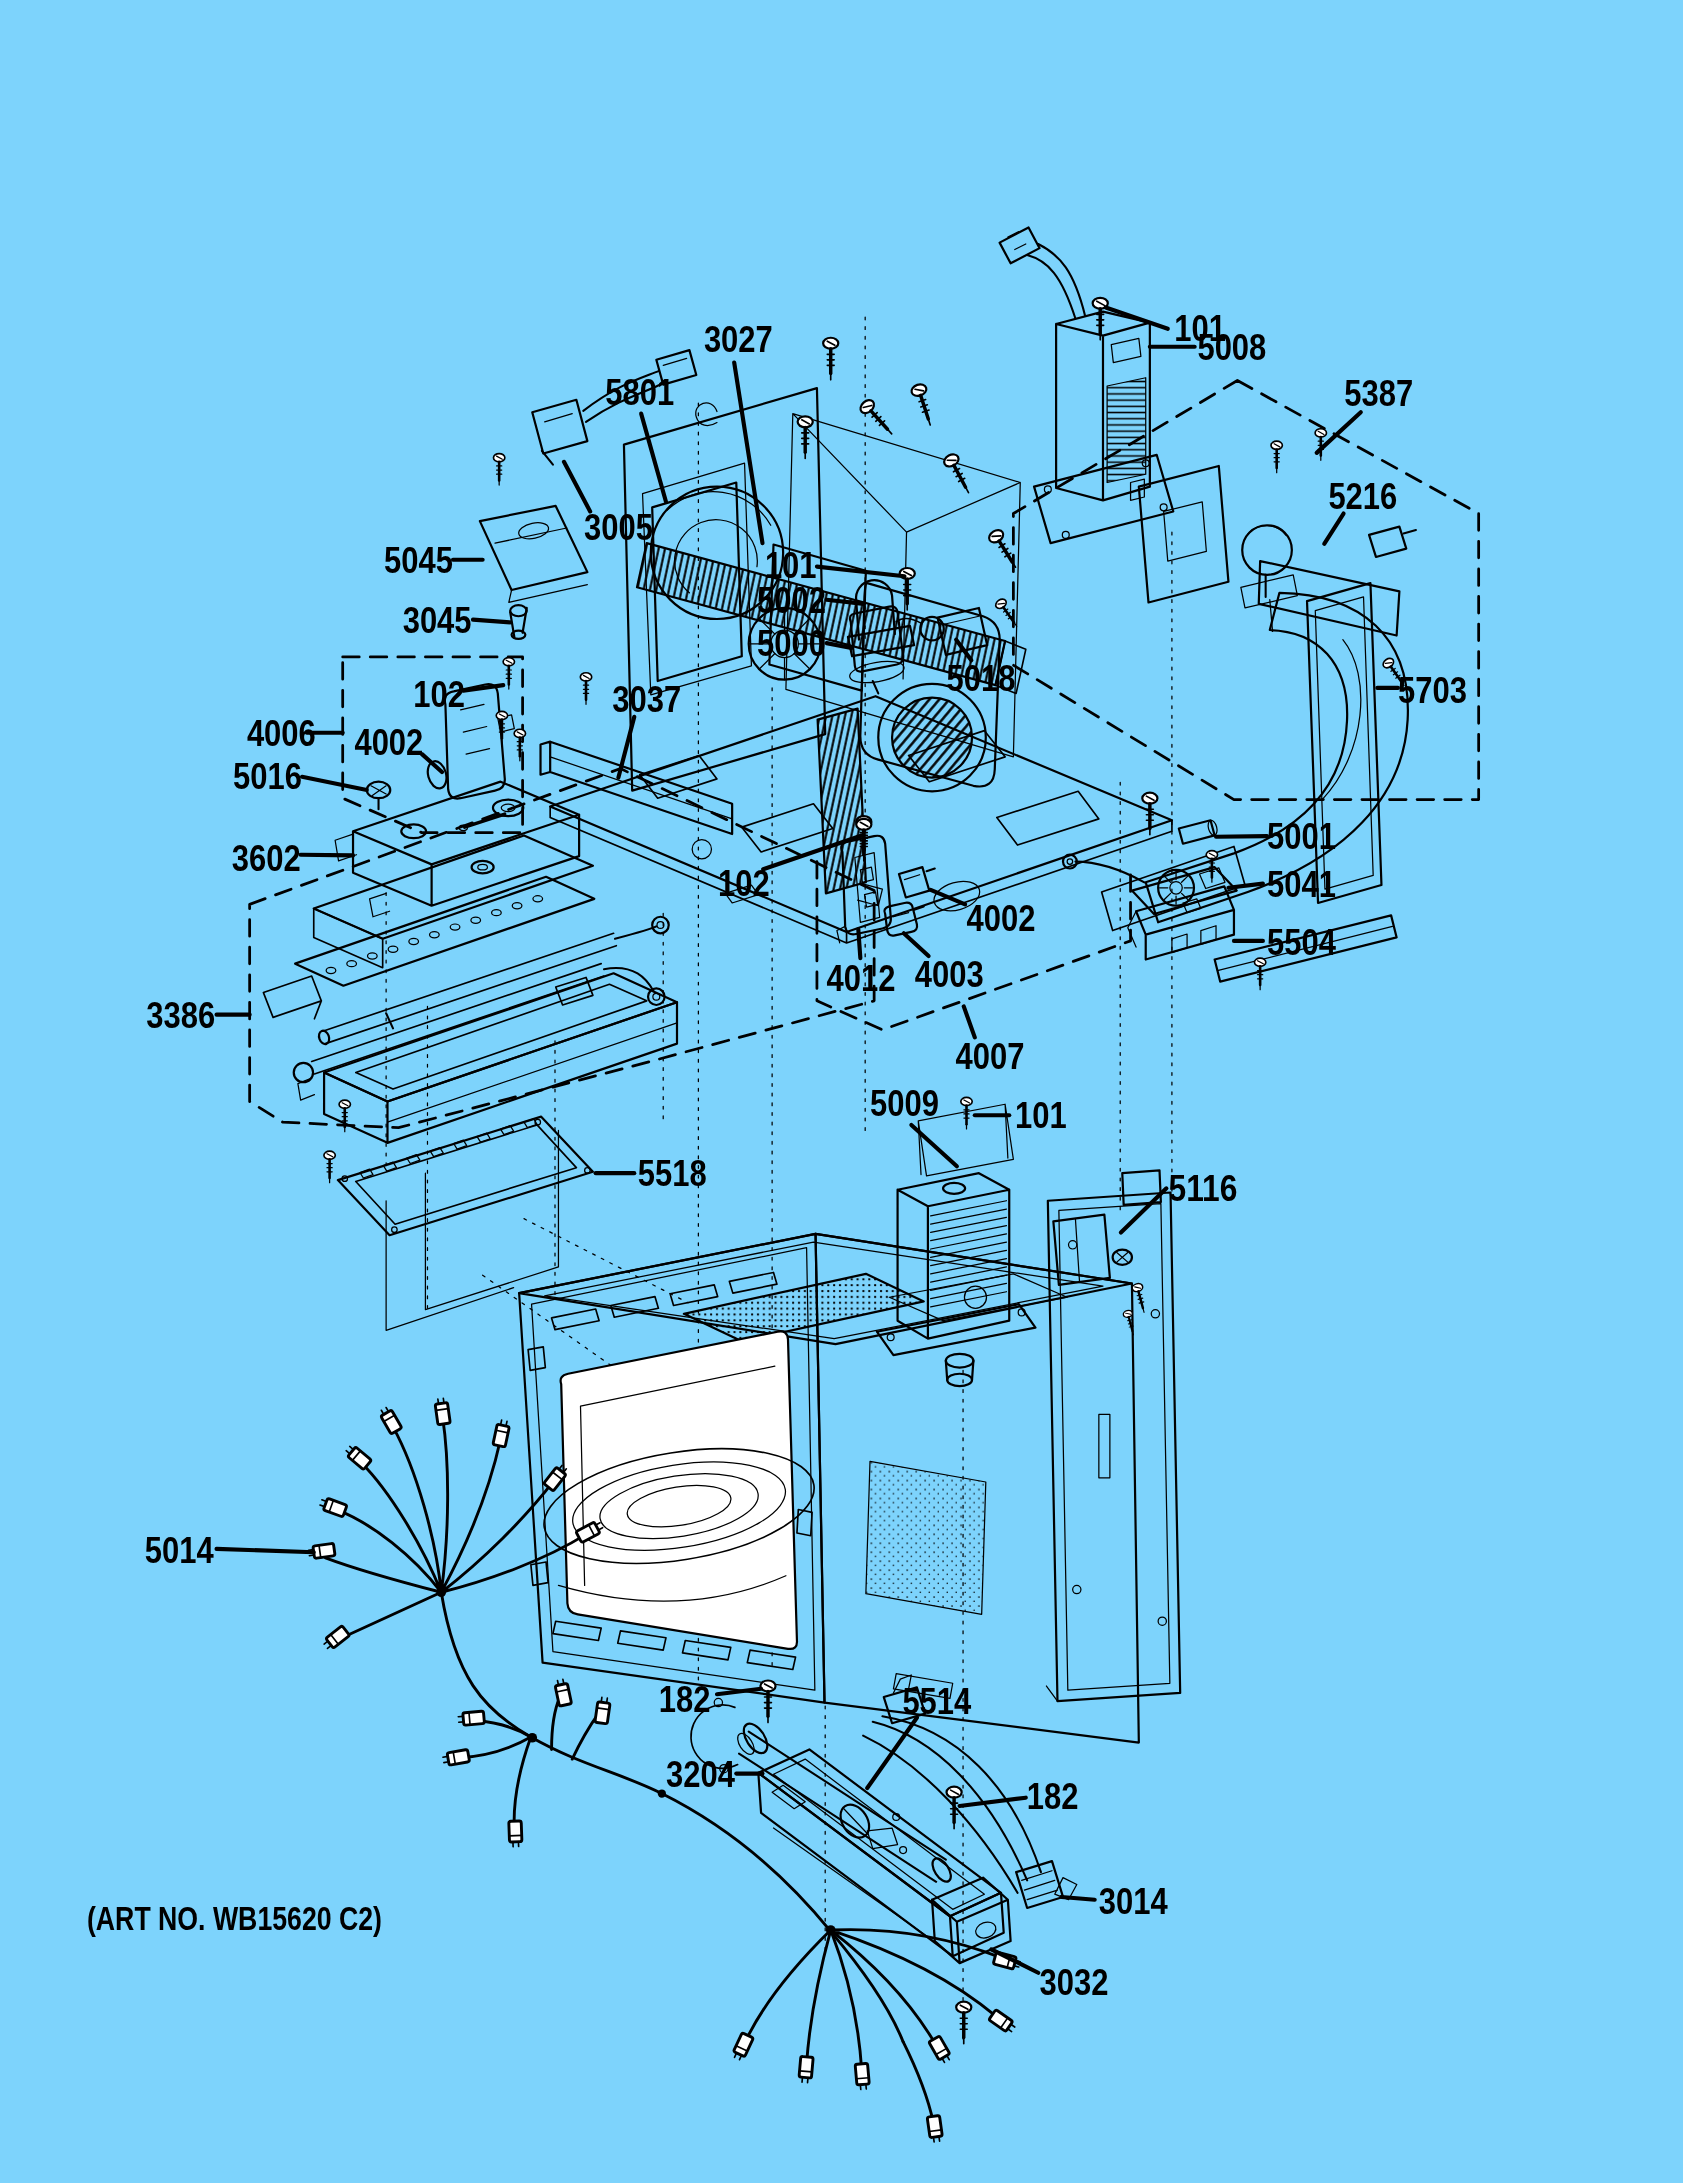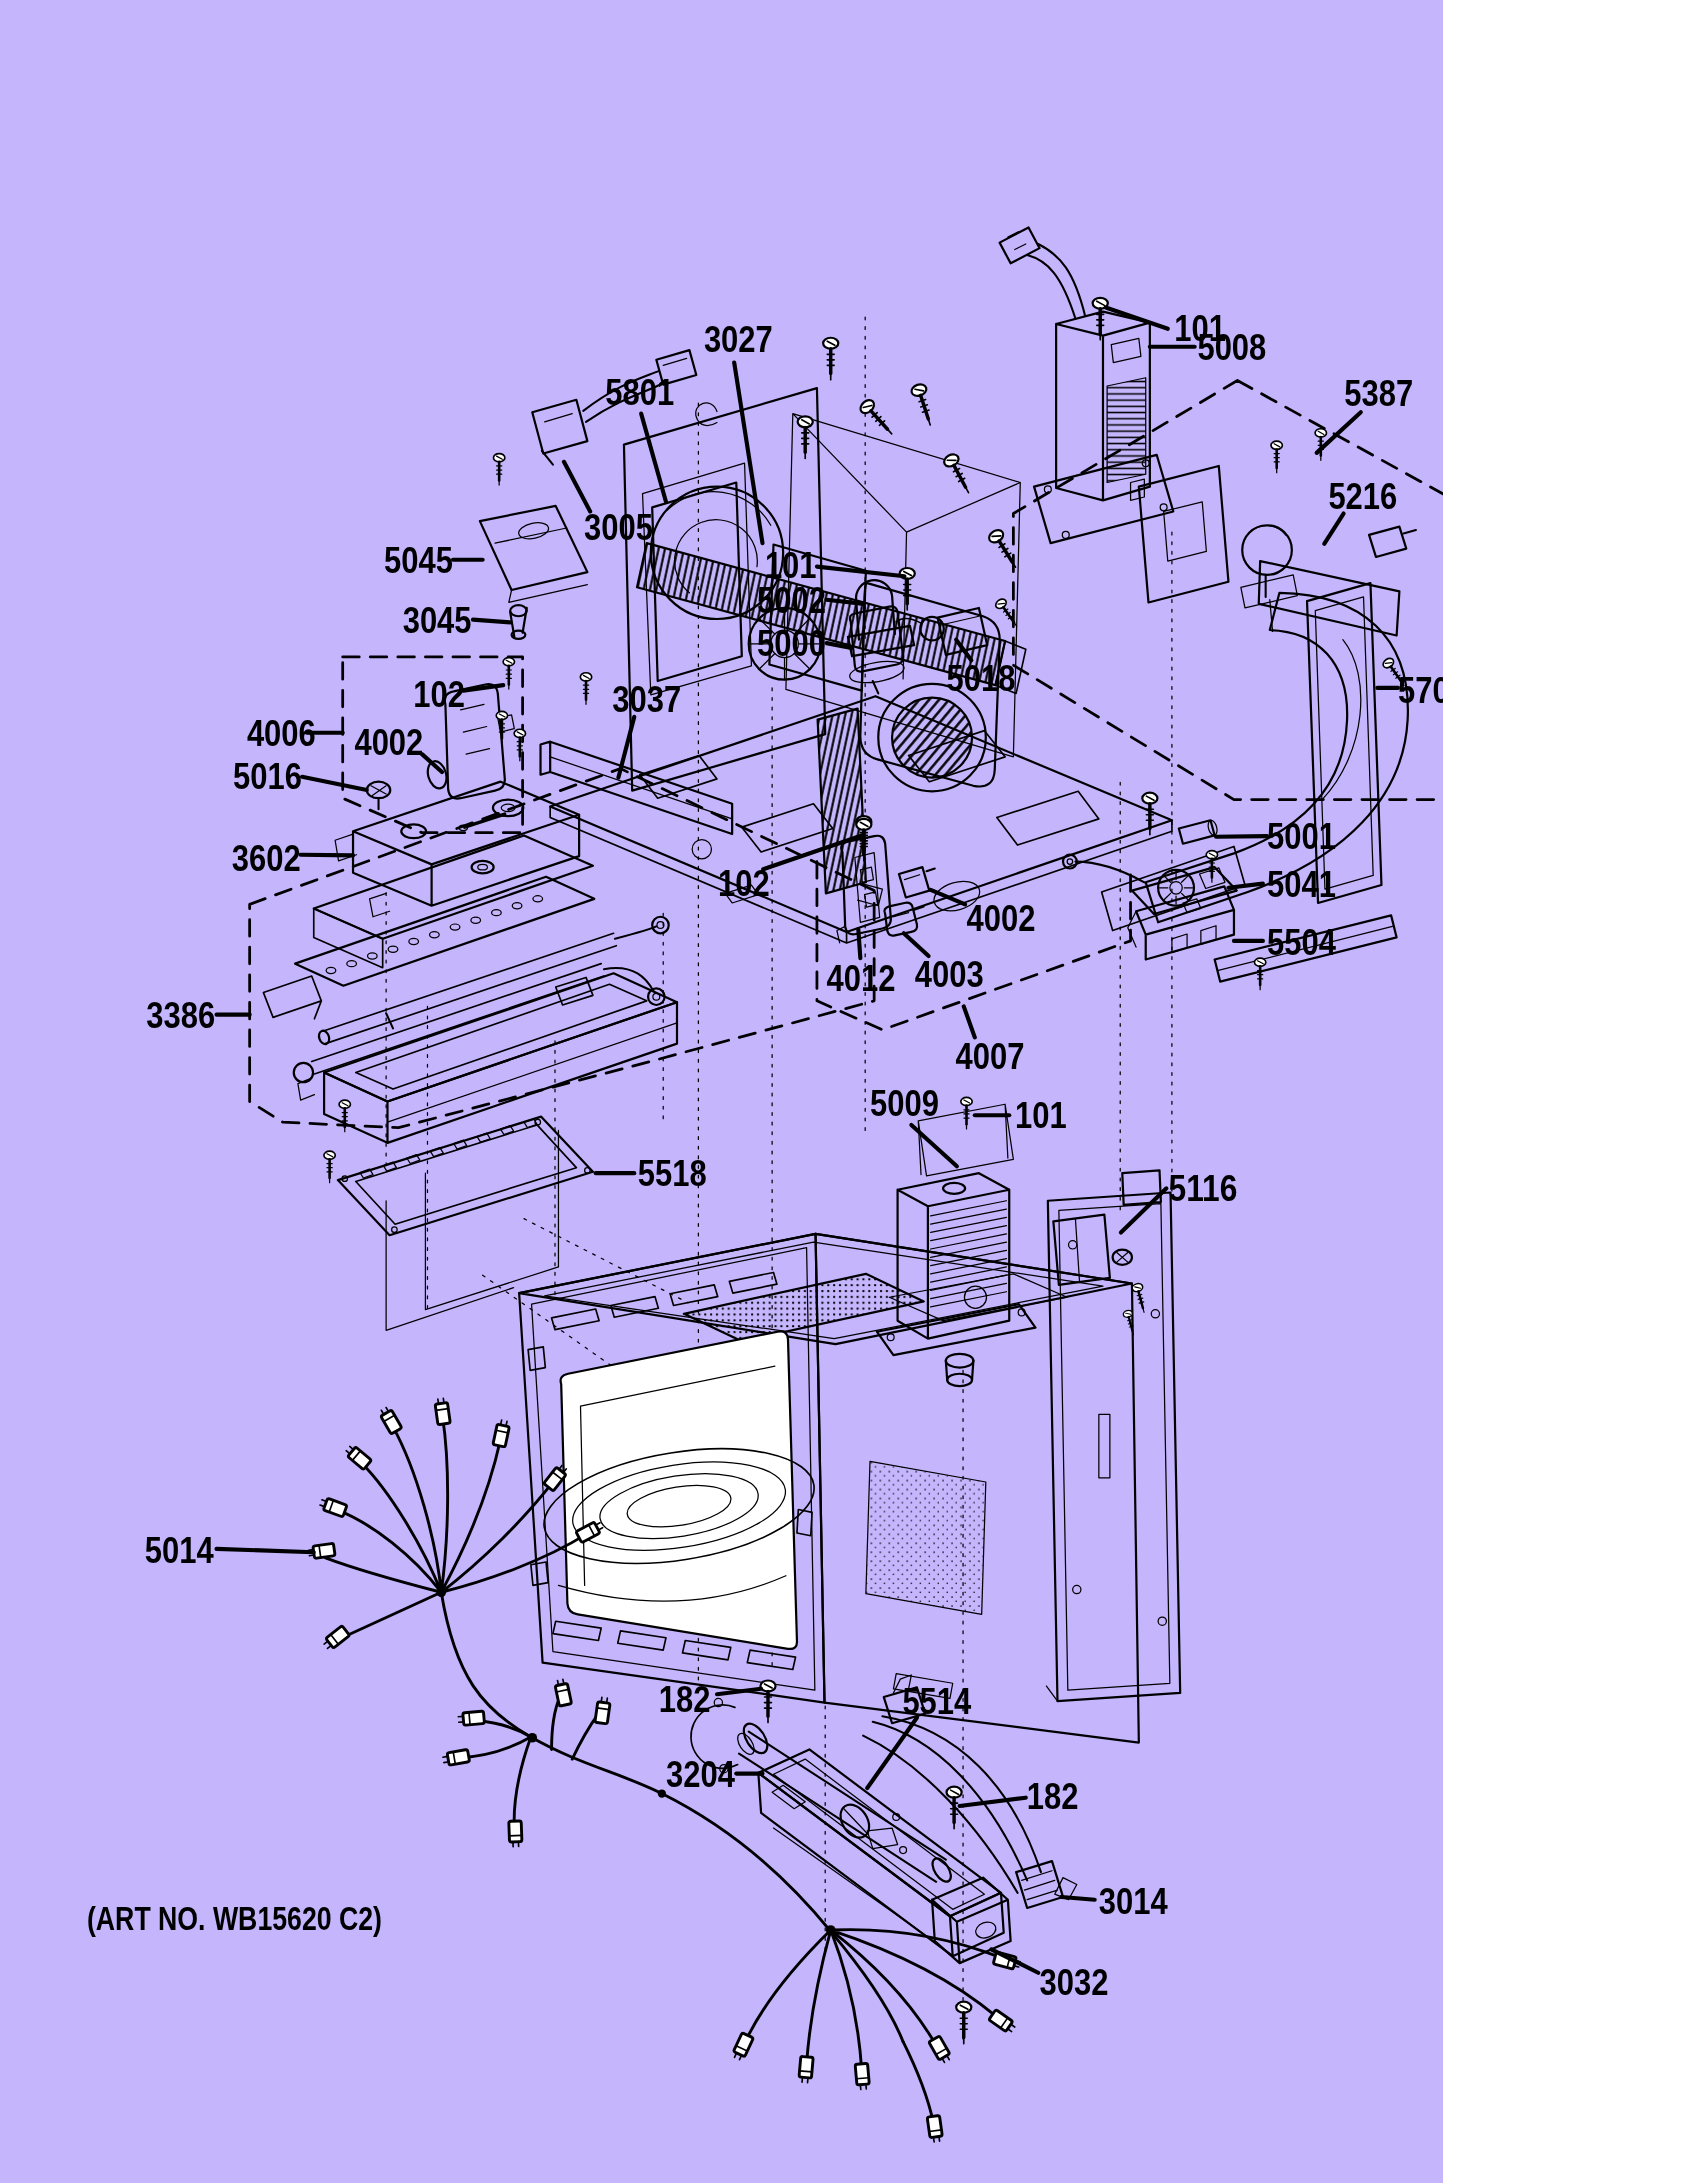--- a/index.html
+++ b/index.html
@@ -1,16 +1,16 @@
 <!DOCTYPE html>
 <html style="font-size:11px"><head>
 <meta charset="utf-8">
 <style>
   html,body{margin:0;padding:0;background:#fff;}
-  .page{width:1443px;height:2183px;background:#c4b5fd;position:relative;overflow:hidden;text-decoration:underline;}
+  .page{width:1683px;height:2183px;background:#7dd3fc;position:relative;overflow:hidden;text-decoration:underline;}
   svg{display:block;}
   #art{stroke:#000;fill:none;stroke-width:3.2;stroke-linecap:round;stroke-linejoin:round;}
   .t{stroke-width:1.8;}
   .m{stroke-width:2.4;}
   .w3{stroke-width:3;}
   .w4{stroke-width:4.2;}
   .cl{stroke-width:1.8;stroke-dasharray:4 10;}
   .db{stroke-width:4;stroke-dasharray:24 16;}
   .leader{stroke:#000;stroke-width:6;stroke-linecap:round;}
   .lbl{font:700 54px "Liberation Sans", sans-serif;fill:#000;stroke:none;}

